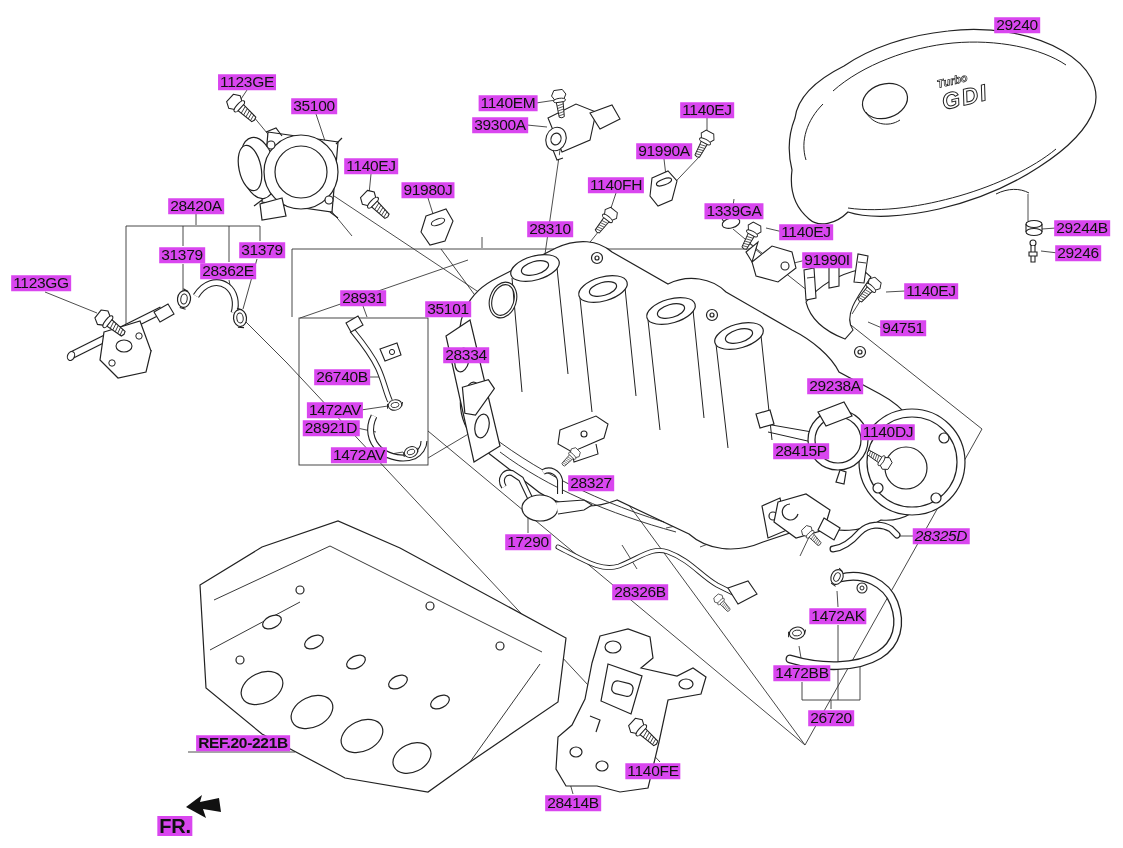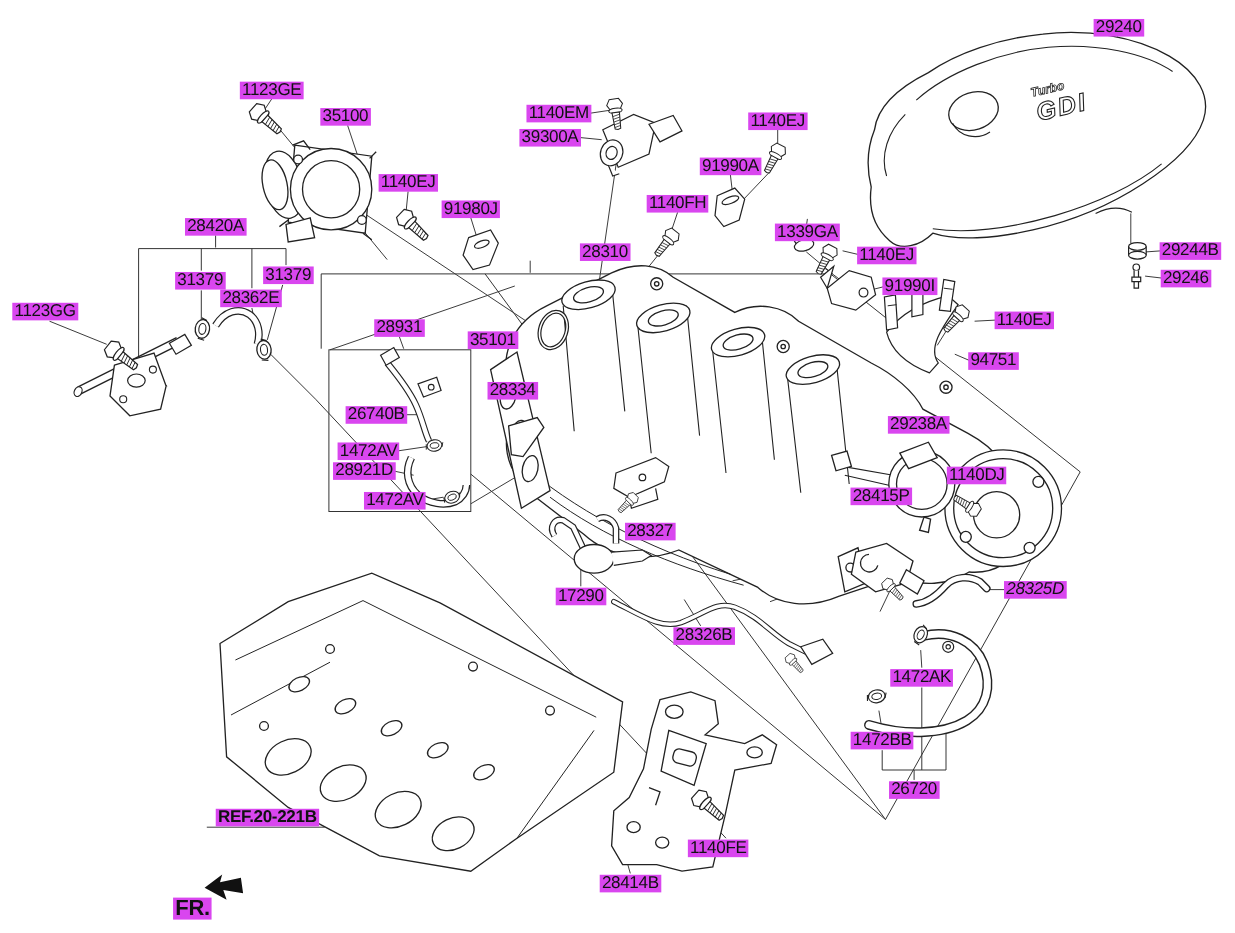--- a/index.html
+++ b/index.html
@@ -352,21 +352,21 @@
       <div class="lbl" style="left: 41px; top: 283px;">1123GG</div>
       <div class="lbl" style="left: 363px; top: 298px;">28931</div>
       <div class="lbl" style="left: 448px; top: 309px;">35101</div>
       <div class="lbl" style="left: 342px; top: 377px;">26740B</div>
       <div class="lbl" style="left: 335px; top: 410px;">1472AV</div>
       <div class="lbl" style="left: 331px; top: 428px;">28921D</div>
       <div class="lbl" style="left: 359px; top: 455px;">1472AV</div>
       <div class="lbl" style="left: 466px; top: 355px;">28334</div>
       <div class="lbl" style="left: 591px; top: 483px;">28327</div>
       <div class="lbl" style="left: 528px; top: 542px;">17290</div>
-      <div class="lbl" style="left: 640px; top: 578px;">28326B</div>
+      <div class="lbl" style="left: 640px; top: 592px;">28326B</div>
       <div class="lbl" style="left: 835px; top: 386px;">29238A</div>
       <div class="lbl" style="left: 888px; top: 432px;">1140DJ</div>
       <div class="lbl" style="left: 801px; top: 451px;">28415P</div>
       <div class="lbl" style="left: 941px; top: 536px; font-style: italic;">28325D</div>
       <div class="lbl" style="left: 838px; top: 616px;">1472AK</div>
       <div class="lbl" style="left: 802px; top: 673px;">1472BB</div>
       <div class="lbl" style="left: 831px; top: 718px;">26720</div>
       <div class="lbl" style="left: 653px; top: 771px; text-align: center;">1140FE</div>
       <div class="lbl" style="left: 573px; top: 803px;">28414B</div>
       <div class="lbl bold" style="left: 243px; top: 743px;">REF.20-221B</div>

